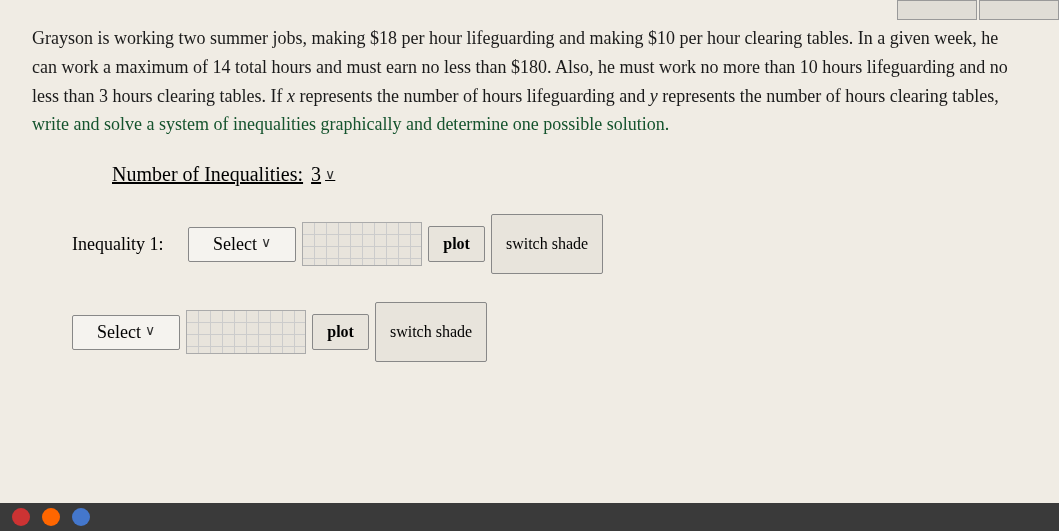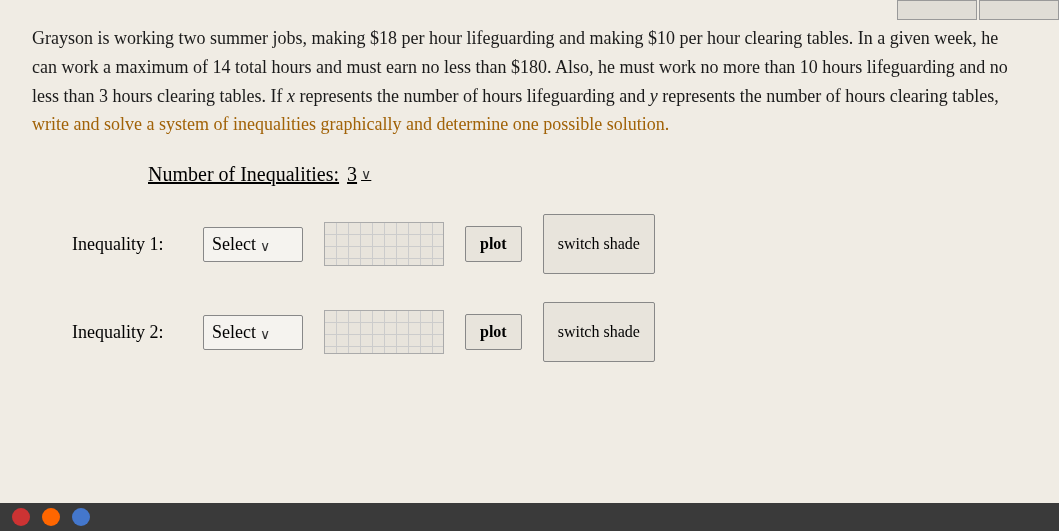--- a/index.html
+++ b/index.html
@@ -47,21 +47,21 @@
 
     .number-of-inequalities {
       font-size: 20px;
       font-family: Georgia, serif;
       font-weight: normal;
       text-decoration: underline;
       margin-bottom: 28px;
       display: flex;
       align-items: center;
       gap: 8px;
-      margin-left: 116px;
+      margin-left: 80px;
     }
 
     .number-dropdown {
       display: inline-flex;
       align-items: center;
       gap: 4px;
       font-size: 20px;
       cursor: pointer;
       border: none;
       background: transparent;
@@ -69,41 +69,41 @@
     }
 
     .chevron {
       font-size: 14px;
       color: #333;
     }
 
     .inequality-row {
       display: flex;
       align-items: center;
-      gap: 21px;
+      gap: 6px;
       margin-bottom: 28px;
       margin-left: 40px;
     }
 
     .inequality-label {
       font-size: 18px;
       font-family: Georgia, serif;
       white-space: nowrap;
       min-width: 110px;
     }
 
     .select-dropdown {
       display: inline-flex;
-      align-items: flex-end;
+      align-items: flex-start;
       gap: 4px;
       font-size: 18px;
       font-family: Georgia, serif;
       border: 1.5px solid #888;
       background: #f5f3ef;
-      padding: 6px 8px;
+      padding: 6px 24px;
       cursor: pointer;
       min-width: 100px;
       border-radius: 2px;
     }
 
     .input-box {
       width: 120px;
       height: 44px;
       border: 1.5px solid #aaa;
       background: #e8e4dc;
@@ -196,21 +196,21 @@
   <div class="top-bar">
     <div class="top-bar-box"></div>
     <div class="top-bar-box"></div>
   </div>
 
   <div class="problem-text">
     Grayson is working two summer jobs, making $18 per hour lifeguarding and making
     $10 per hour clearing tables. In a given week, he can work a maximum of 14 total hours
     and must earn no less than $180. Also, he must work no more than 10 hours
     lifeguarding and no less than 3 hours clearing tables. If <em>x</em> represents the number of
-    hours lifeguarding and <em>y</em> represents the number of hours clearing tables, <span class="solve-phrase" style="color:#a16207;">write and solve
+    hours lifeguarding and <em>y</em> represents the number of hours clearing tables, <span class="solve-phrase" style="color:#14532d;">write and solve
     a system of inequalities graphically and determine one possible solution.</span>
   </div>
 
   <div class="inequalities-section">
     <div class="number-of-inequalities">
       <span>Number of Inequalities:</span>
       <button class="number-dropdown">
         <span>3</span>
         <span class="chevron">∨</span>
       </button>
@@ -221,21 +221,20 @@
       <button class="select-dropdown">
         <span>Select</span>
         <span class="chevron">∨</span>
       </button>
       <div class="input-box"></div>
       <button class="plot-button">plot</button>
       <button class="switch-shade-button">switch shade</button>
     </div>
 
     <div class="inequality-row">
-      <span class="inequality-label">Inequality 2:</span>
       <button class="select-dropdown">
         <span>Select</span>
         <span class="chevron">∨</span>
       </button>
       <div class="input-box"></div>
       <button class="plot-button">plot</button>
       <button class="switch-shade-button">switch shade</button>
     </div>
   </div>
 

